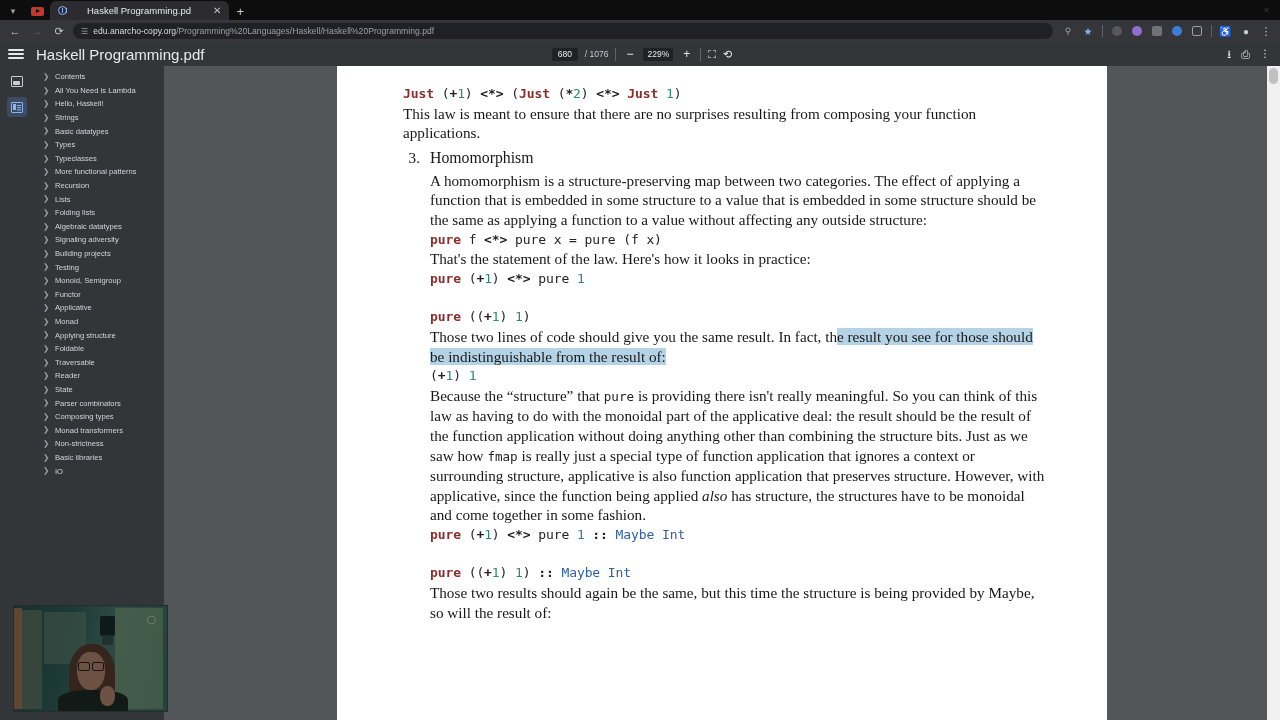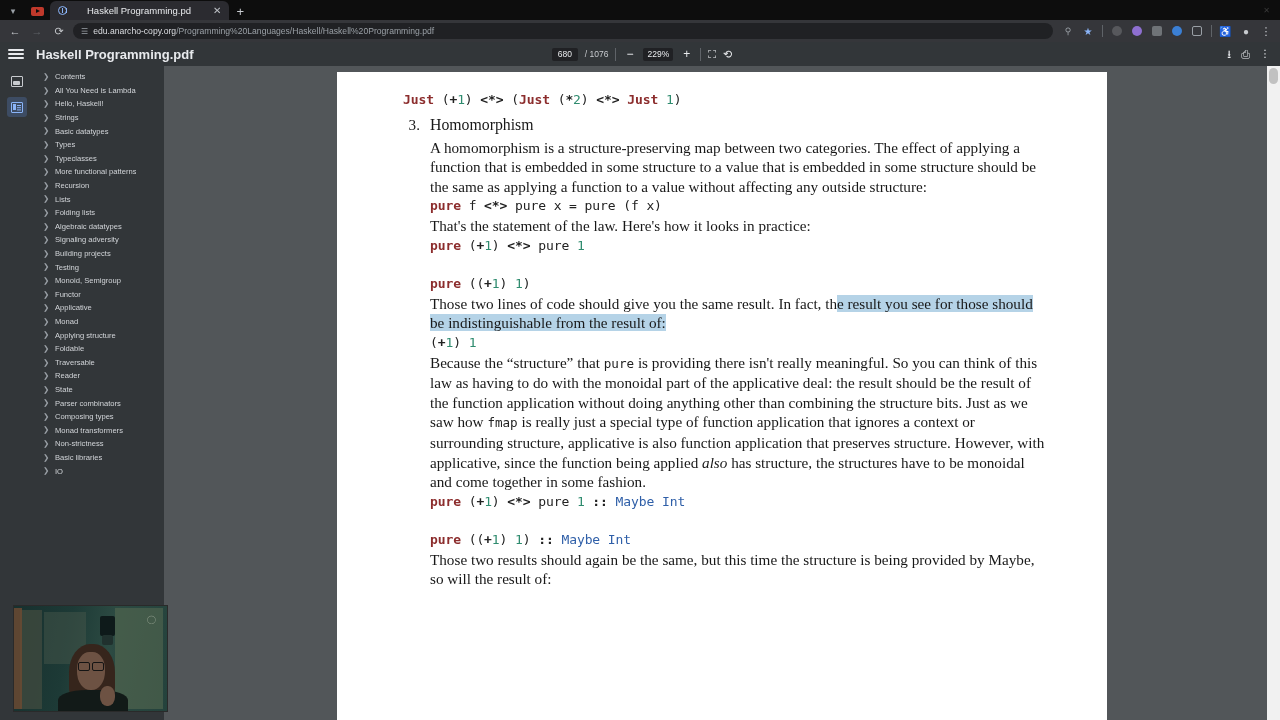--- a/index.html
+++ b/index.html
@@ -76,21 +76,21 @@
   .tb-sep { width:1px; height:12px; background:#5f6368; margin:0 4px; }
 
   
   .pdfviewer { flex: 1; display: flex; flex-direction: column; background: #323639; position: relative; }
   .pdfbar {
     height: 24px; background: #323639; display: flex; align-items: center;
     padding: 0 8px; flex: 0 0 24px; position: relative; color: #e8eaed;
   }
   .hamburger { width: 16px; display:flex; flex-direction:column; gap:2.5px; margin-right: 12px;}
   .hamburger i { display:block; height:1.5px; background:#e8eaed; border-radius:1px; }
-  .pdfname { font-size: 13px; color: #e8eaed; font-weight: bold; }
+  .pdfname { font-size: 15px; color: #e8eaed; font-weight: normal; }
   .pdfcenter { position:absolute; left:4px; right:0; display:flex; align-items:center;
     justify-content:center; gap: 7px; pointer-events:none; }
   .pdfcenter > * { pointer-events: auto; }
   .pagebox {
     background: #202124; border-radius: 2px; font-size: 8.5px; color: #e8eaed;
     padding: 1.5px 5px; min-width: 26px; text-align: center;
   }
   .pagetot { font-size: 8.5px; color: #c8cbcf; }
   .vsep { width:1px; height:13px; background:#5f6368; }
   .zbtn { font-size: 12px; color:#e8eaed; width:13px; text-align:center; line-height:1;}
@@ -118,21 +118,21 @@
   .outline-list {
     width: 131px; background: #323639; flex: 0 0 131px; padding-top: 4px;
     overflow: hidden;
   }
   .ol-item { display:flex; align-items:center; gap:6px; padding: 2.3px 4px 2.3px 10px; }
   .ol-chev { color:#9aa0a6; font-size:7.5px; line-height:1; width:6px; flex:0 0 6px;}
   .ol-label { font-size:7.6px; color:#d2d5d9; white-space:nowrap; overflow:hidden; text-overflow:ellipsis; }
 
   .pdf-scrollarea { flex:1; background: #525659; position: relative; overflow: hidden; display:flex; justify-content:center; }
   .page {
-    width: 770px; background: #ffffff; margin-top: 6px; position: relative;
+    width: 770px; background: #ffffff; margin-top: 0; position: relative;
     padding: 18px 62px 10px 66px;
     font-family: "Liberation Serif", serif;
   }
 
   
   .p-body { font-size: 15.2px; line-height: 19.6px; color: #181818; text-align: left; }
   .code { font-family: "DejaVu Sans Mono", monospace; font-size: 13px; line-height: 19.6px; color:#222; letter-spacing: -0.1px;}
   .kw { color: #8c2d2d; font-weight: bold; }
   .num { color: #2e8b6e; }
   .ty { color: #2f5fa8; }
@@ -403,20 +403,21 @@
           </div>
       </div>
 
       <div class="pdf-scrollarea">
         <div class="page">
 
           <div class="code">
             <span class="kw">Just</span> (<span class="op">+</span><span class="num">1</span>) <span class="op">&lt;*&gt;</span> (<span class="kw">Just</span> (<span class="op">*</span><span class="num">2</span>) <span class="op">&lt;*&gt;</span> <span class="kw">Just</span> <span class="num">1</span>)
           </div>
 
+          <div class="p-body">This law is meant to ensure that there are no surprises resulting from composing your function applications.</div>
 
           <div class="numlist">
             <div class="marker">3.</div>
             <div class="content">
               <div class="h-sec">Homomorphism</div>
             </div>
           </div>
 
           <div class="indent">
             <div class="p-body tight">A homomorphism is a structure-preserving map between two categories. The effect of applying a function that is embedded in some structure to a value that is embedded in some structure should be the same as applying a function to a value without affecting any outside structure:</div>

